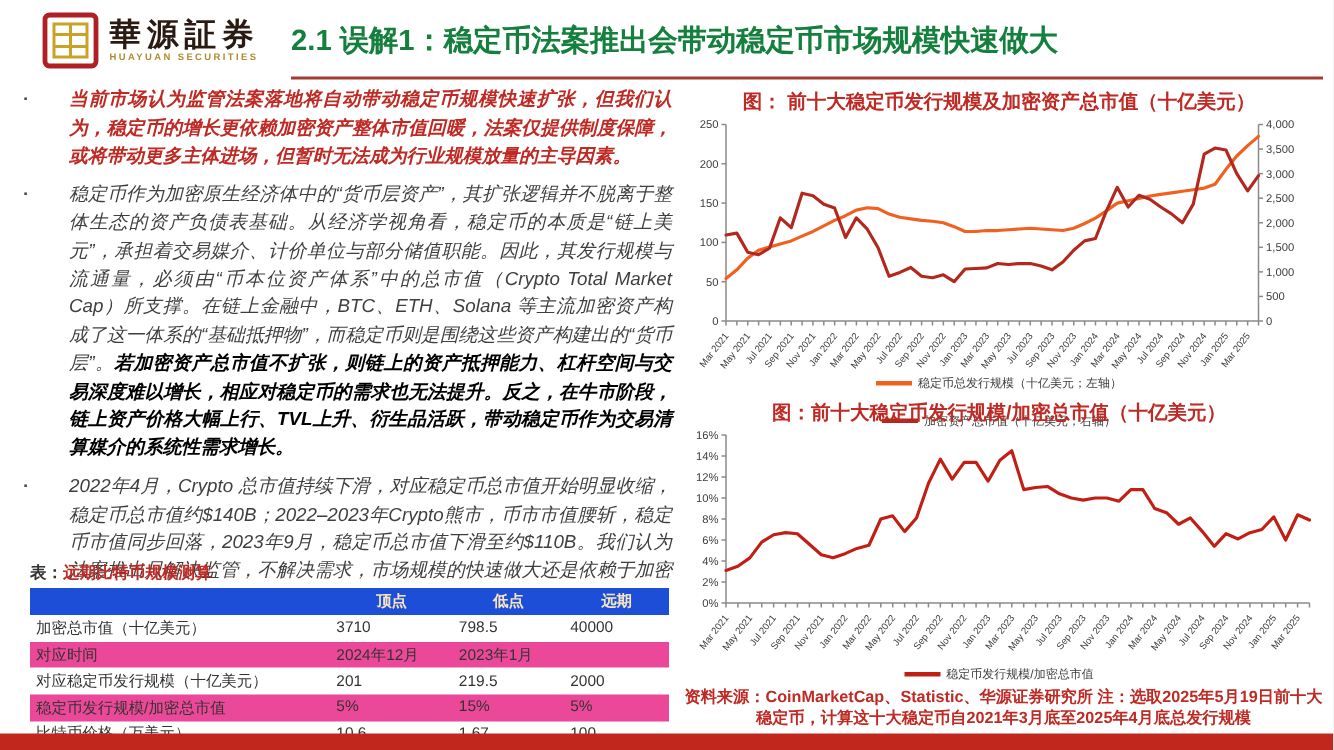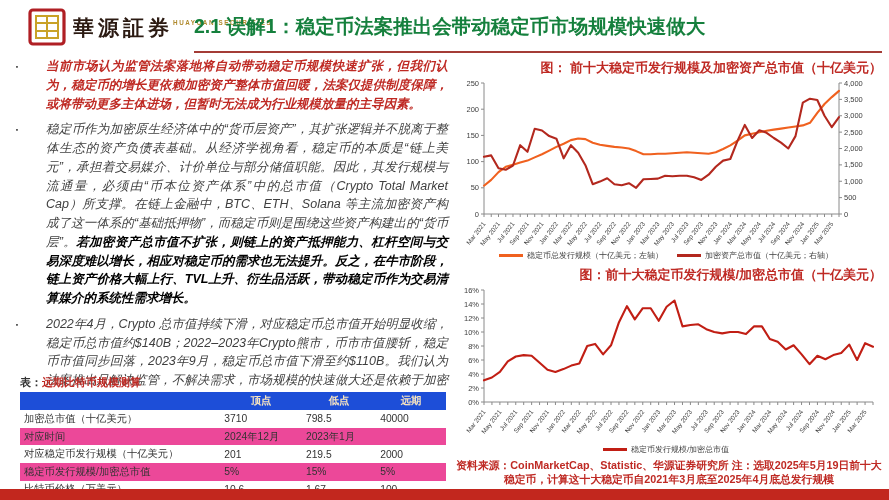--- a/index.html
+++ b/index.html
@@ -2,21 +2,21 @@
 <html><head>
 <meta charset="utf-8">
 <style>
   html,body{margin:0;padding:0;background:#e9e9e9;}
   .slide{
     position:relative;width:889px;height:500px;background:#ffffff;overflow:hidden;
     font-family:"Liberation Sans","DejaVu Sans",sans-serif;margin:0 auto;
   }
   
   .logo{position:absolute;left:28px;top:8px;display:flex;align-items:center;gap:7px;}
-  .logo-names{display:flex;flex-direction:row;line-height:1;}
+  .logo-names{display:flex;flex-direction:column;line-height:1;}
   .logo-cn{font-family:"DejaVu Serif","Liberation Serif",serif;font-size:21px;font-weight:bold;
     color:#2b1a12;letter-spacing:4px;}
   .logo-en{font-size:6.3px;color:#b08a2e;letter-spacing:1.6px;margin-top:3px;font-weight:bold;}
   .page-title{position:absolute;left:194px;top:13px;width:690px;font-size:19.5px;font-weight:bold;
     color:#15803d;white-space:nowrap;}
   .title-rule{position:absolute;left:194px;top:51px;width:688px;height:2px;background:#a43c36;}
   
   .bullets{position:absolute;left:12px;top:57px;width:436px;}
   .bullet{display:flex;gap:24px;margin-bottom:7px;font-style:italic;}
   .bullet .marker{flex:0 0 10px;font-size:7px;color:#4a4a4a;padding-top:6px;text-align:center;}
@@ -28,31 +28,31 @@
   .tbl-title{font-size:11px;font-weight:bold;line-height:1.2;}
   .tbl-title .pfx{color:#333333;}
   .tbl-title .ttl{color:#bf2a24;}
   table.meas{width:100%;border-collapse:collapse;margin-top:3px;font-size:10.3px;color:#333;}
   table.meas th{background:#1d4ed8;color:#f7e4c0;font-weight:bold;padding:2px 4px;text-align:center;}
   table.meas td{padding:1.8px 4px;}
   table.meas td:first-child{width:47%;}
   table.meas tr.stripe{background:#ec4899;}
   table.meas tr:last-child td{border-bottom:2px solid #c2271e;}
   
-  .chart-title{position:absolute;width:432px;left:450px;text-align:right;font-size:13px;
+  .chart-title{position:absolute;width:432px;left:450px;text-align:center;font-size:13px;
     font-weight:bold;color:#bf2a24;}
   #chart1-title{top:59px;}
   #chart2-title{top:266px;}
   .chart-svg{position:absolute;left:450px;overflow:visible;}
   #chart1{top:77px;}
   #chart2{top:284px;}
   svg text{font-family:"Liberation Sans","DejaVu Sans",sans-serif;fill:#404040;}
   .legend{position:absolute;left:450px;width:432px;display:flex;justify-content:center;
     gap:14px;font-size:8px;color:#404040;align-items:center;}
-  #legend1{top:250px;}
+  #legend1{top:250px;flex-direction:column;}
   #legend2{top:444px;}
   .legend .item{display:flex;align-items:center;gap:4px;}
   .legend .sw{display:inline-block;width:24px;height:2.5px;}
   
   .source{position:absolute;left:455px;top:458px;width:428px;text-align:center;
     font-size:10.8px;line-height:1.3;font-weight:bold;color:#bf2a24;}
   
   .bottom-bar{position:absolute;left:0;top:489px;width:889px;height:11px;background:#c2271e;}
 </style>
 </head>

